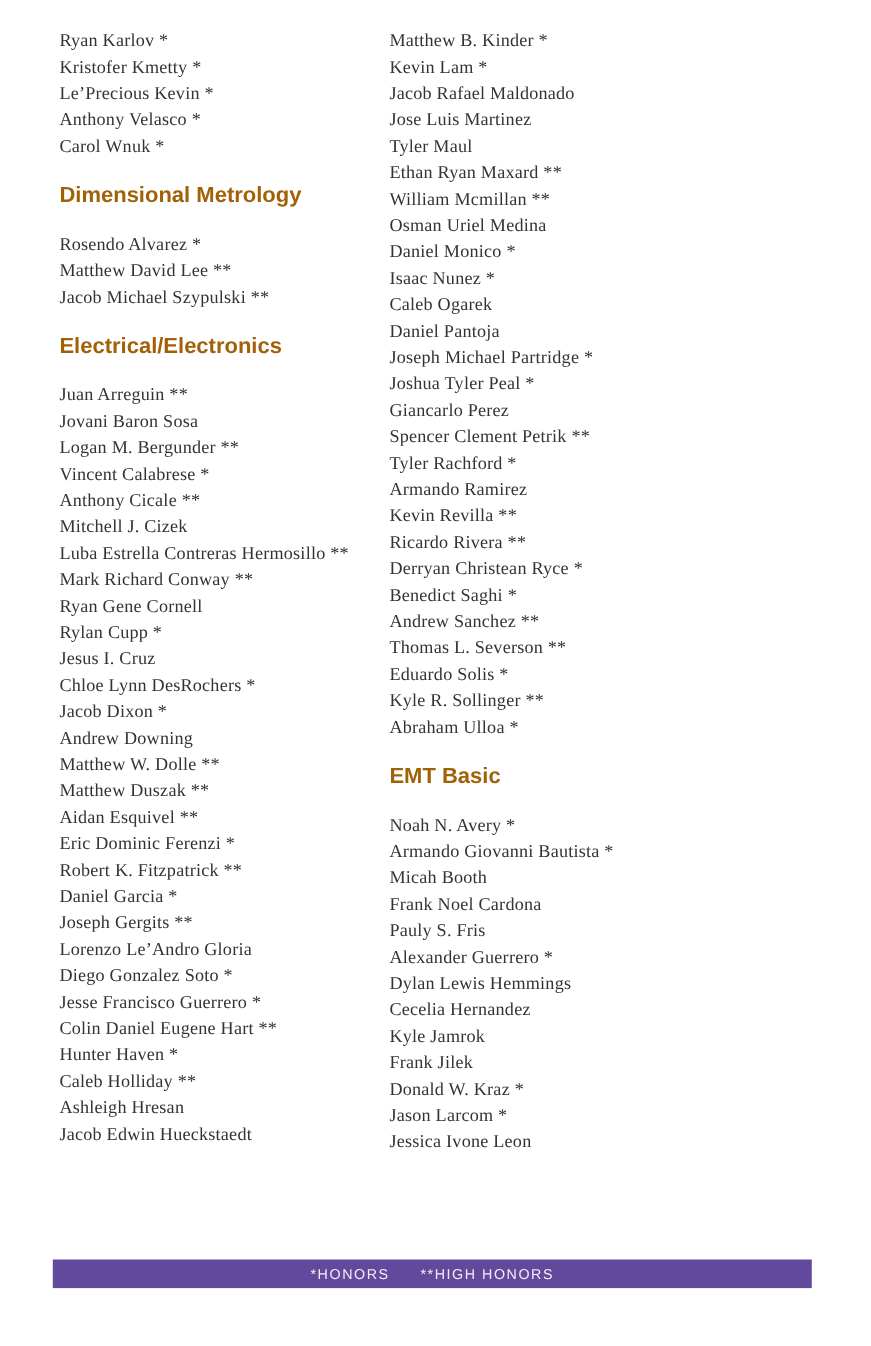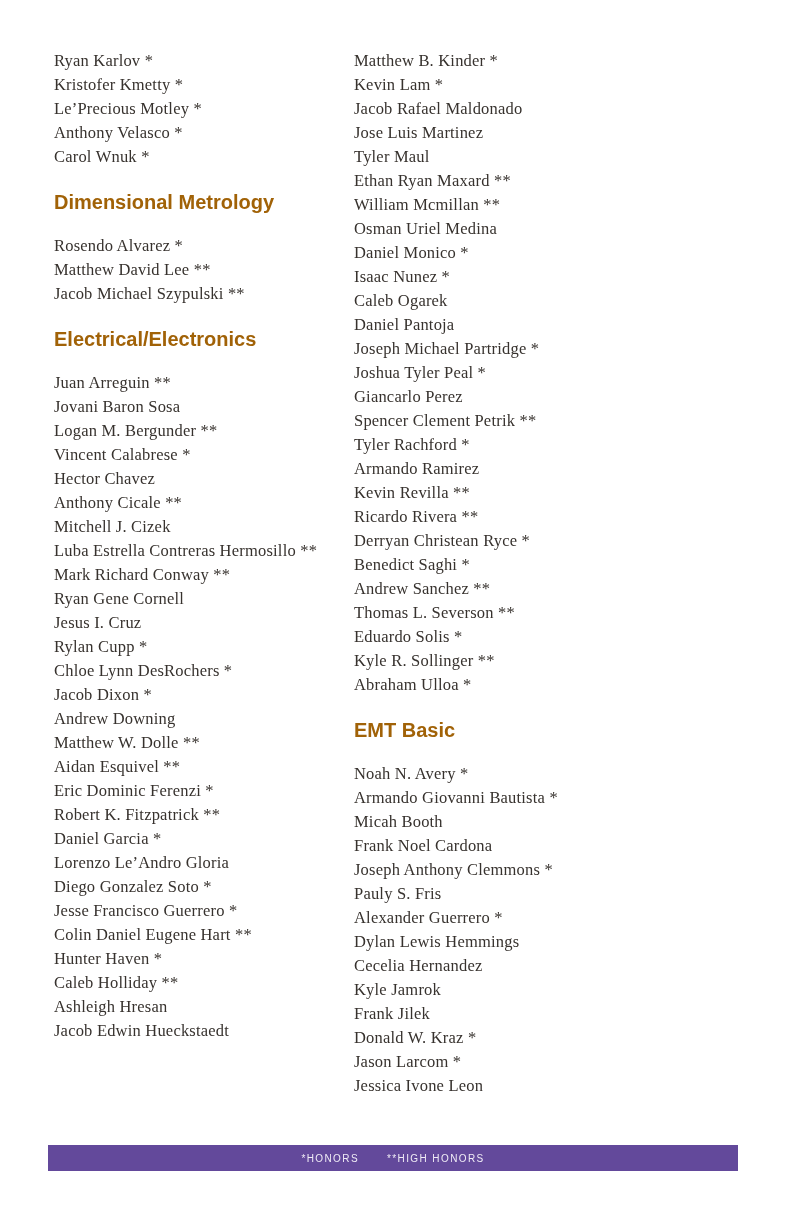--- a/index.html
+++ b/index.html
@@ -13,21 +13,21 @@
     position: relative;
     overflow: hidden;
     font-family: "Liberation Serif", serif;
   }
   .columns {
     position: absolute;
     top: 0;
     left: 0;
     width: 792px;
     display: flex;
-    padding-top: 49px;
+    padding-top: 25px;
     box-sizing: border-box;
   }
   .column { box-sizing: border-box; }
   .col-left  { width: 354px; padding-left: 54px; }
   .col-right { width: 438px; padding-left: 0px; }
   .name {
     font-size: 16.5px;
     line-height: 24px;
     color: #37322e;
     letter-spacing: 0.2px;
@@ -49,61 +49,62 @@
     width: 690px;
     height: 26px;
     background: #63499b;
     display: flex;
     align-items: center;
     justify-content: center;
     gap: 28px;
   }
   .footer-bar span {
     font-family: "Liberation Sans", sans-serif;
-    font-size: 10px;
+    font-size: 13px;
     color: #f0ecf6;
     letter-spacing: 1.4px;
     white-space: nowrap;
   }
 </style>
 </head>
 <body>
 
 <div class="columns">
   <div class="column col-left">
       <div class="name">Ryan Karlov *</div>
       <div class="name">Kristofer Kmetty *</div>
-      <div class="name">Le’Precious Motley *</div>
+      <div class="name">Le’Precious Kevin *</div>
       <div class="name">Anthony Velasco *</div>
       <div class="name">Carol Wnuk *</div>
       <div class="section-heading">Dimensional Metrology</div>
       <div class="name">Rosendo Alvarez *</div>
       <div class="name">Matthew David Lee **</div>
       <div class="name">Jacob Michael Szypulski **</div>
       <div class="section-heading">Electrical/Electronics</div>
       <div class="name">Juan Arreguin **</div>
       <div class="name">Jovani Baron Sosa</div>
       <div class="name">Logan M. Bergunder **</div>
       <div class="name">Vincent Calabrese *</div>
-      <div class="name">Hector Chavez</div>
       <div class="name">Anthony Cicale **</div>
       <div class="name">Mitchell J. Cizek</div>
       <div class="name">Luba Estrella Contreras Hermosillo **</div>
       <div class="name">Mark Richard Conway **</div>
       <div class="name">Ryan Gene Cornell</div>
+      <div class="name">Rylan Cupp *</div>
       <div class="name">Jesus I. Cruz</div>
-      <div class="name">Rylan Cupp *</div>
       <div class="name">Chloe Lynn DesRochers *</div>
       <div class="name">Jacob Dixon *</div>
       <div class="name">Andrew Downing</div>
       <div class="name">Matthew W. Dolle **</div>
+      <div class="name">Matthew Duszak **</div>
       <div class="name">Aidan Esquivel **</div>
       <div class="name">Eric Dominic Ferenzi *</div>
       <div class="name">Robert K. Fitzpatrick **</div>
       <div class="name">Daniel Garcia *</div>
+      <div class="name">Joseph Gergits **</div>
       <div class="name">Lorenzo Le’Andro Gloria</div>
       <div class="name">Diego Gonzalez Soto *</div>
       <div class="name">Jesse Francisco Guerrero *</div>
       <div class="name">Colin Daniel Eugene Hart **</div>
       <div class="name">Hunter Haven *</div>
       <div class="name">Caleb Holliday **</div>
       <div class="name">Ashleigh Hresan</div>
       <div class="name">Jacob Edwin Hueckstaedt</div>
     </div>
   <div class="column col-right">
@@ -132,21 +133,20 @@
       <div class="name">Andrew Sanchez **</div>
       <div class="name">Thomas L. Severson **</div>
       <div class="name">Eduardo Solis *</div>
       <div class="name">Kyle R. Sollinger **</div>
       <div class="name">Abraham Ulloa *</div>
       <div class="section-heading">EMT Basic</div>
       <div class="name">Noah N. Avery *</div>
       <div class="name">Armando Giovanni Bautista *</div>
       <div class="name">Micah Booth</div>
       <div class="name">Frank Noel Cardona</div>
-      <div class="name">Joseph Anthony Clemmons *</div>
       <div class="name">Pauly S. Fris</div>
       <div class="name">Alexander Guerrero *</div>
       <div class="name">Dylan Lewis Hemmings</div>
       <div class="name">Cecelia Hernandez</div>
       <div class="name">Kyle Jamrok</div>
       <div class="name">Frank Jilek</div>
       <div class="name">Donald W. Kraz *</div>
       <div class="name">Jason Larcom *</div>
       <div class="name">Jessica Ivone Leon</div>
     </div>

